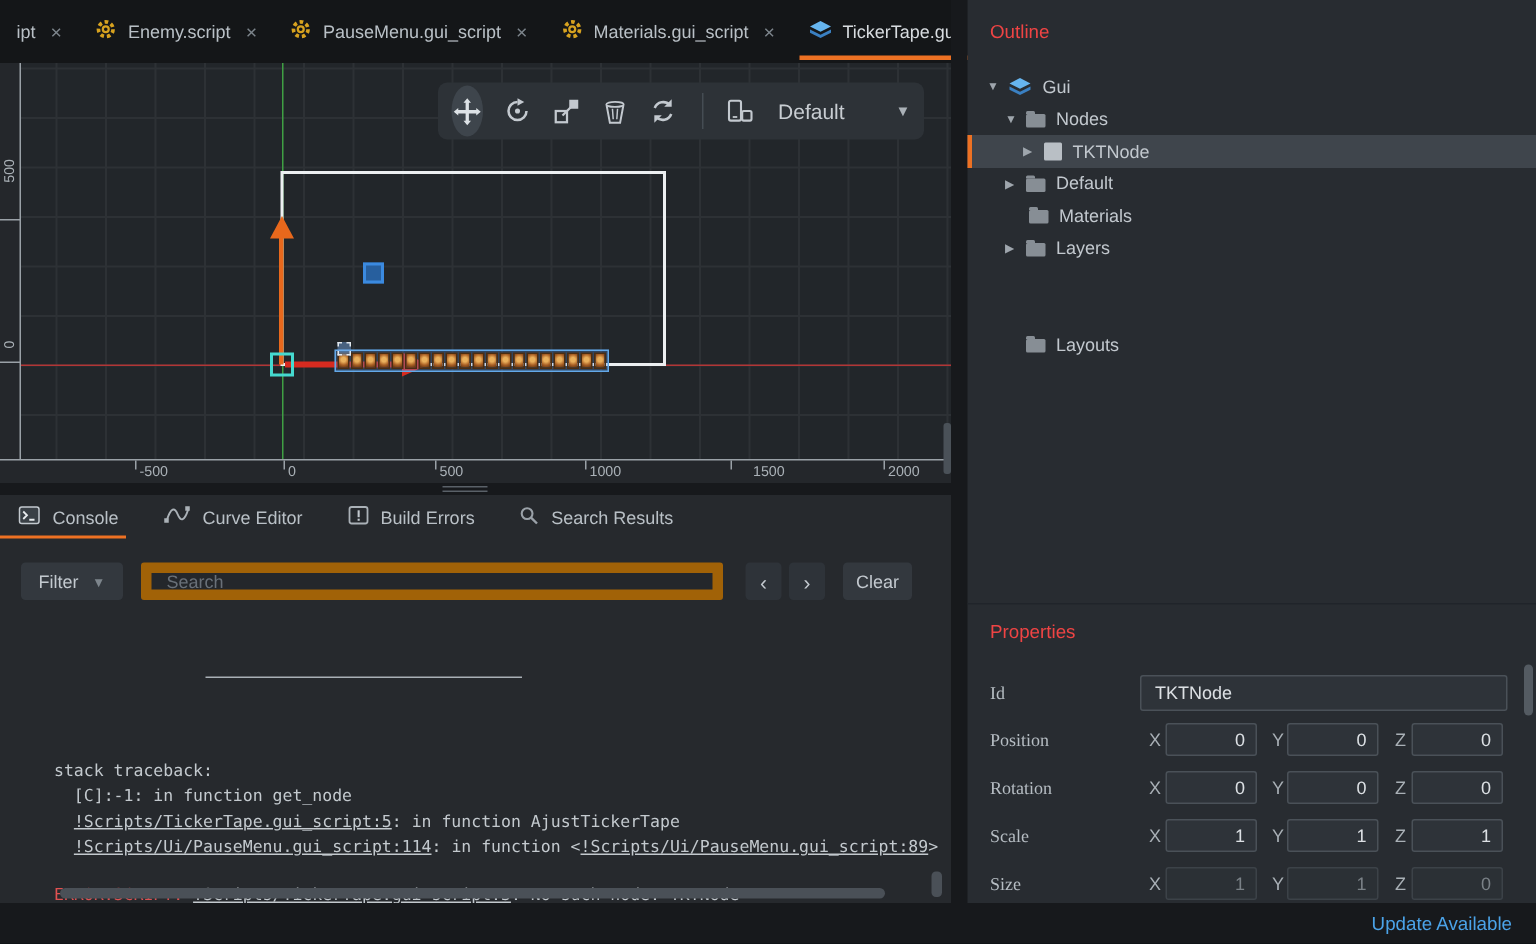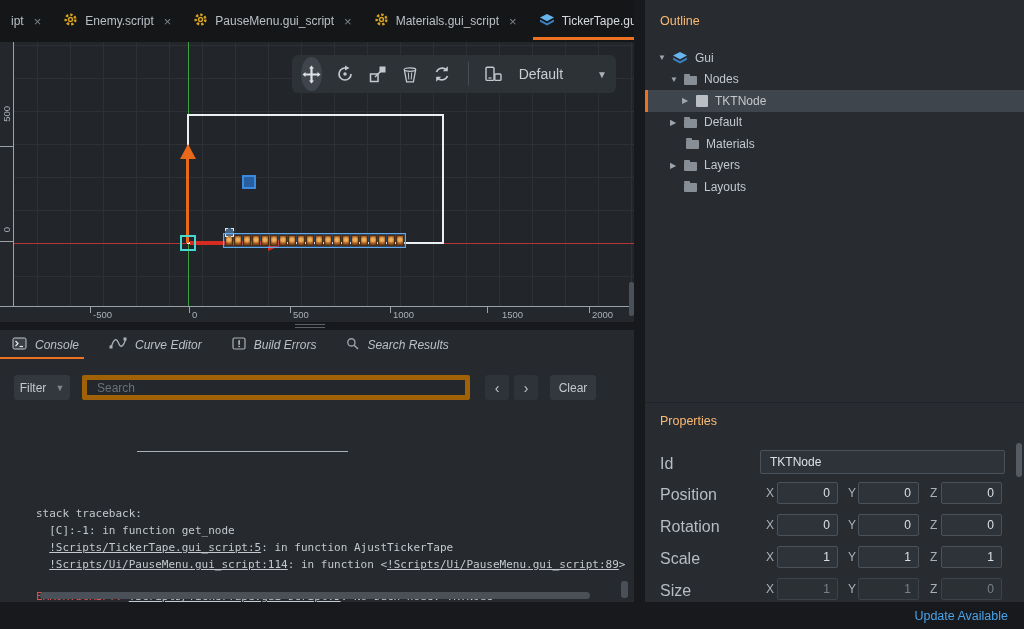--- a/index.html
+++ b/index.html
@@ -71,30 +71,30 @@
   .toolbar .chev { color:#aab1b7; font-size:10px; margin-left:14px; }
 
   
   .splitter { position:absolute; left:0; top:322px; width:634px; height:8px; background:#17191c; }
   .splitter .grip { position:absolute; left:295px; top:2px; width:30px; height:4px;
                     border-top:1px solid #5a6168; border-bottom:1px solid #5a6168; }
 
   
   .console { position:absolute; left:0; top:330px; width:634px; height:272px; background:#26292d; }
   .ctabs { position:relative; height:29px; display:flex; align-items:center;
-           padding-left:12px; gap:30px;font-style:italic; }
+           padding-left:12px; gap:30px; }
   .ctab { display:flex; align-items:center; gap:8px; font-size:12px; color:#b9c0c6; }
   .ctab-underline { position:absolute; left:0; top:27px; width:84px; height:2px; background:#ed7123; }
   .crow { position:absolute; left:14px; top:45px; display:flex; align-items:center; }
-  .filter-btn { width:56px; height:25px; background:#33383e; border-radius:3px;
+  .filter-btn { width:68px; height:25px; background:#33383e; border-radius:3px;
                 display:flex; align-items:center; justify-content:center; gap:9px;
                 font-size:12px; color:#c3c9cf; }
   .filter-btn .chev { color:#7d858c; font-size:9px; }
   .search-input { width:388px; height:25px; margin-left:12px; background:#24272b;
-                  border:5px solid #a16207; border-radius:2px; padding:0 10px;
+                  border:7px solid #a16207; border-radius:2px; padding:0 10px;
                   color:#c8cdd2; font-size:12px; font-family:"Liberation Sans",sans-serif; outline:none; }
   .search-input::placeholder { color:#697078; }
   .nav-btn { width:24px; height:25px; background:#2e3339; border-radius:3px; border:none;
              color:#c3c9cf; font-size:14px; line-height:1; }
   .nav-prev { margin-left:15px; } .nav-next { margin-left:5px; }
   .clear-btn { width:46px; height:25px; margin-left:12px; background:#33383e; border:none;
                border-radius:3px; color:#c3c9cf; font-size:12px; }
   .clog { position:absolute; left:0; top:74px; right:0; height:198px; overflow:hidden;
           padding:6px 12px 0 36px; font-family:"DejaVu Sans Mono",monospace;
           font-size:11px; line-height:17px; color:#c3c9ce; white-space:pre; }
@@ -105,37 +105,37 @@
                      background:#a9b0b6; }
   .clog .blank { height:15px; }
   .console-hscroll { position:absolute; left:40px; top:262px; width:550px; height:7px;
                      background:#4a5057; border-radius:3.5px; }
   .console-vscroll { position:absolute; right:6px; top:251px; width:7px; height:17px;
                      background:#4a5057; border-radius:3px; }
 
   
   .vdivider { position:absolute; left:634px; top:0; width:11px; height:602px; background:#17191c; }
   .right { position:absolute; left:645px; top:0; width:379px; height:602px; background:#282c31; }
-  .outline-title, .props-title { position:absolute; left:15px; font-size:12.5px; color:#fdba74; }
+  .outline-title, .props-title { position:absolute; left:15px; font-size:12.5px; color:#ef4444; }
   .outline-title { top:14px; } .props-title { top:414px; }
   .tree { position:absolute; left:0; top:47px; right:0; }
   .trow { height:21.5px; display:flex; align-items:center; position:relative;
           font-size:12px; color:#c2c8ce; }
   .trow .exp { width:14px; font-size:8px; color:#9fa6ad; flex:0 0 auto; }
   .trow .ic { margin-right:7px; display:flex; align-items:center; }
   .trow.selected { background:#3f454c; }
   .trow.selected::before { content:""; position:absolute; left:0; top:0; bottom:0;
                            width:3px; background:#ed7123; }
   .folder-ic { display:inline-block; position:relative; width:13px; height:9px;
                background:#878e95; border-radius:1px; margin-top:2px; }
   .folder-ic::before { content:""; position:absolute; left:0; top:-2px; width:6px;
                        height:2px; background:#878e95; border-radius:1px 1px 0 0; }
   .box-ic { display:inline-block; width:12px; height:12px; background:#b9bfc5; border-radius:1px; }
   .rdiv { position:absolute; left:0; top:402px; width:100%; height:1px; background:#20242a; }
-  .prop-label { position:absolute; left:15px; font-size:16px; color:#b6bdc3; }
+  .prop-label { position:absolute; left:15px; font-size:12px; color:#b6bdc3;font-family:Liberation Serif, serif; }
   .id-input { position:absolute; left:115px; top:450px; width:245px; height:24px;
               background:#2e3339; border:1px solid #4a5158; border-radius:2px;
               color:#dce0e4; font-size:12px; padding:0 9px;
               font-family:"Liberation Sans",sans-serif; outline:none; }
   .vrow { position:absolute; left:0; height:22px; width:100%; }
   .vrow .axis { position:absolute; top:4px; font-size:12px; color:#a9b0b6; }
   .vrow .vin { position:absolute; top:0; width:61px; height:22px; background:#2e3339;
                border:1px solid #4a5158; border-radius:2px; color:#dce0e4; font-size:12px;
                text-align:right; padding:3px 7px 0 0; }
   .vrow.disabled .vin { color:#7a8187; border-color:#3c4248; background:#2b3035; }
@@ -400,21 +400,21 @@
           </span>
           <span>Materials</span>
         </div>
         <div class="trow" style="padding-left: 25px;">
           <span class="exp">▶</span>
           <span class="ic">
             <span class="folder-ic"></span>
           </span>
           <span>Layers</span>
         </div>
-        <div class="trow" style="padding-left: 25px;">
+        <div class="trow" style="padding-left: 25px; margin-top: 43px;">
           <span class="exp"></span>
           <span class="ic">
             <span class="folder-ic"></span>
           </span>
           <span>Layouts</span>
         </div>
       </div>
     <div class="rdiv"></div>
     <div class="props-title">Properties</div>
     <div class="prop-label" style="top:455px">Id</div>

